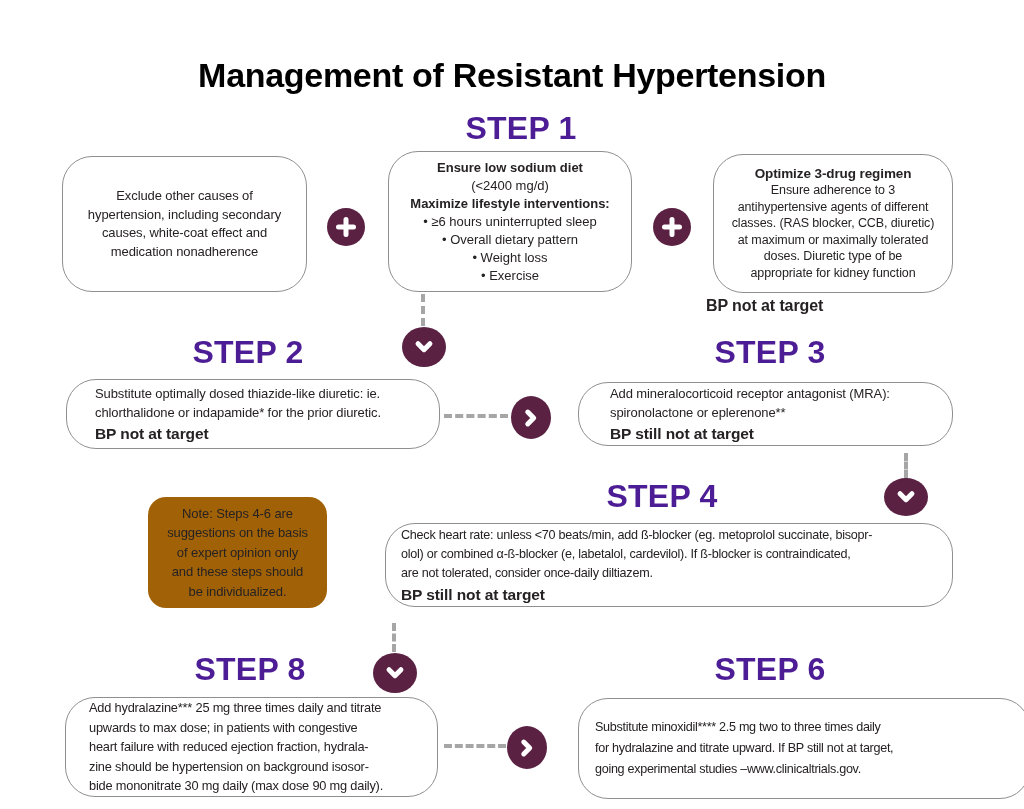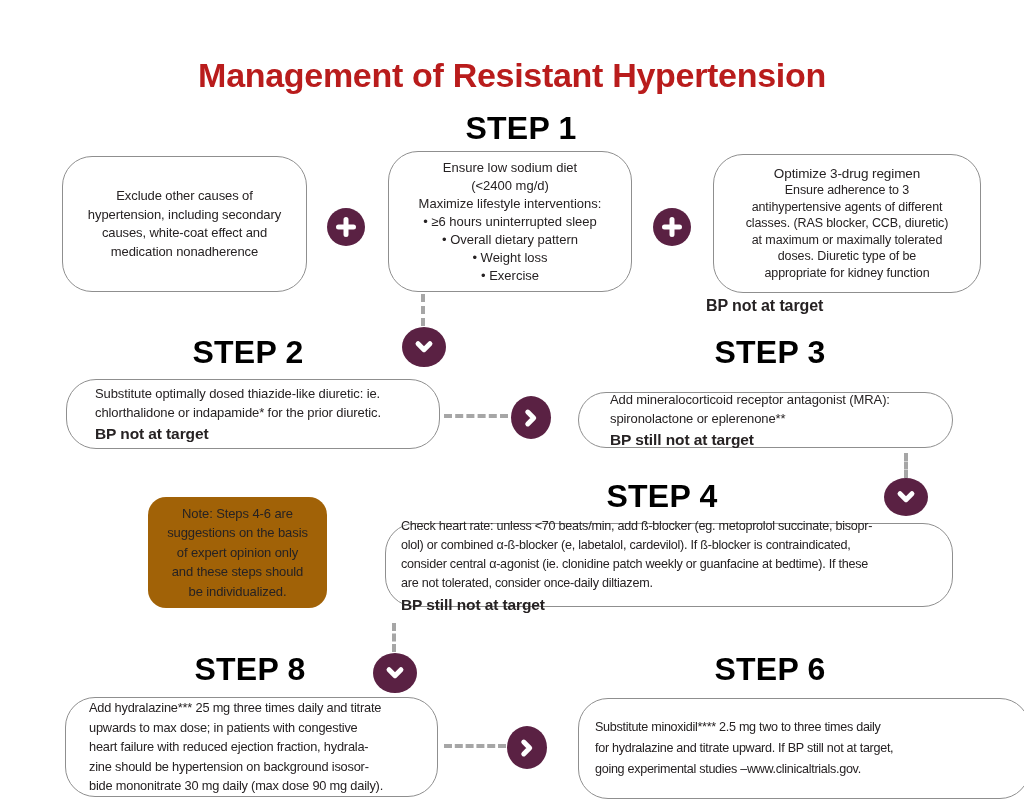--- a/index.html
+++ b/index.html
@@ -3,50 +3,50 @@
 <meta charset="utf-8">
 <style>
   html,body{margin:0;padding:0;background:#ffffff;}
   .canvas{
     position:relative;width:1024px;height:809px;background:#ffffff;
     font-family:"Liberation Sans","DejaVu Sans",sans-serif;
     color:#262223;overflow:hidden;
   }
   .title{
     position:absolute;top:56px;left:0;width:1024px;text-align:center;
-    font-size:34px;font-weight:800;letter-spacing:-0.3px;color:#b91c1c;margin:0;
+    font-size:34px;font-weight:800;letter-spacing:-0.3px;color:#000000;margin:0;
   }
   .step-heading{
     position:absolute;width:200px;text-align:center;
-    font-size:32px;font-weight:700;color:#000000;letter-spacing:0.2px;
+    font-size:32px;font-weight:700;color:#4c1d95;letter-spacing:0.2px;
   }
   .h-step1{left:421px;top:110px;}
   .h-step2{left:148px;top:334px;text-align:center;}
   .h-step3{left:670px;top:334px;}
   .h-step4{left:562px;top:478px;}
   .h-step5{left:150px;top:651px;}
   .h-step6{left:670px;top:651px;}
   .wbox{
     position:absolute;background:#fff;border:1.4px solid #8f8f8f;
     border-radius:30px;box-sizing:border-box;display:flex;flex-direction:column;justify-content:center;
   }
   .centered{align-items:center;text-align:center;}
   .bodytext{font-size:13px;line-height:18.5px;letter-spacing:-0.1px;white-space:nowrap;}
   .box-a{left:62px;top:156px;width:245px;height:136px;}
   .box-b{left:388px;top:151px;width:244px;height:141px;font-size:13px;line-height:18px;}
-  .box-c{left:713px;top:154px;width:268px;height:139px;font-size:12.5px;line-height:16.5px;letter-spacing:-0.1px;}
+  .box-c{left:713px;top:154px;width:240px;height:139px;font-size:12.5px;line-height:16.5px;letter-spacing:-0.1px;}
   .box-2{left:66px;top:379px;width:374px;height:70px;padding-left:28px;}
-  .box-3{left:578px;top:392px;width:375px;height:56px;padding-left:31px;}
+  .box-3{left:578px;top:382px;width:375px;height:64px;padding-left:31px;}
   .box-4{left:385px;top:523px;width:568px;height:84px;padding-left:15px;}
   .box-4 .bodytext{font-size:12.6px;letter-spacing:-0.25px;line-height:19px;}
   .box-5{left:65px;top:697px;width:373px;height:100px;padding-left:23px;}
   .box-5 .bodytext{font-size:12.8px;letter-spacing:-0.2px;line-height:19.5px;}
   .box-6{left:578px;top:698px;width:452px;height:101px;padding-left:16px;}
   .box-6 .bodytext{font-size:12.6px;letter-spacing:-0.3px;line-height:21px;}
-  .bold{font-weight:400;}
+  .bold{font-weight:700;}
   .bp-line{font-weight:700;font-size:15.5px;margin-top:3px;letter-spacing:-0.1px;white-space:nowrap;}
   .bp-outside{
     position:absolute;left:706px;top:297px;font-weight:700;font-size:16px;letter-spacing:-0.1px;
   }
   .note-box{
     position:absolute;left:148px;top:497px;width:179px;height:111px;background:#a16207;
     border-radius:18px;display:flex;flex-direction:column;justify-content:center;align-items:center;
     text-align:center;font-size:13px;line-height:19.5px;letter-spacing:-0.1px;
   }
   .icon-circle{
@@ -160,21 +160,20 @@
     <div>Note: Steps 4-6 are</div>
     <div>suggestions on the basis</div>
     <div>of expert opinion only</div>
     <div>and these steps should</div>
     <div>be individualized.</div>
   </div>
 
   <div class="wbox box-4">
     <div class="bodytext">Check heart rate: unless &lt;70 beats/min, add ß-blocker (eg. metoprolol succinate, bisopr-</div>
     <div class="bodytext">olol) or combined α-ß-blocker (e, labetalol, cardevilol). If ß-blocker is contraindicated,</div>
-    <div class="bodytext">consider central α-agonist (ie. clonidine patch weekly or guanfacine at bedtime). If these</div>
     <div class="bodytext">are not tolerated, consider once-daily diltiazem.</div>
     <div class="bp-line">BP still not at target</div>
   </div>
 
   <div class="vdash vd-3"></div>
   <div class="icon-circle chev-d3">
     <svg width="26" height="26" viewBox="0 0 24 24">
       <path d="M6.5 9 L12 14.5 L17.5 9" fill="none" stroke="#ffffff" stroke-width="4.6" stroke-linecap="round" stroke-linejoin="round"></path>
     </svg>
   </div>

